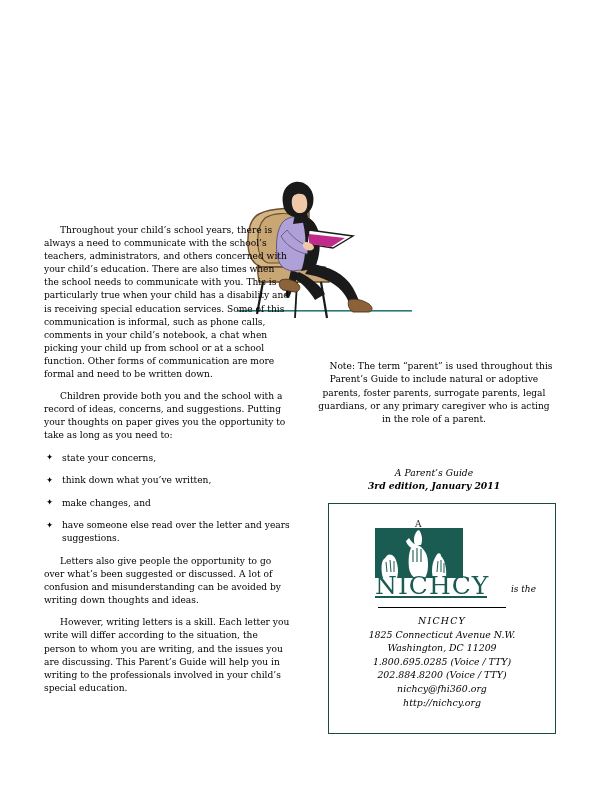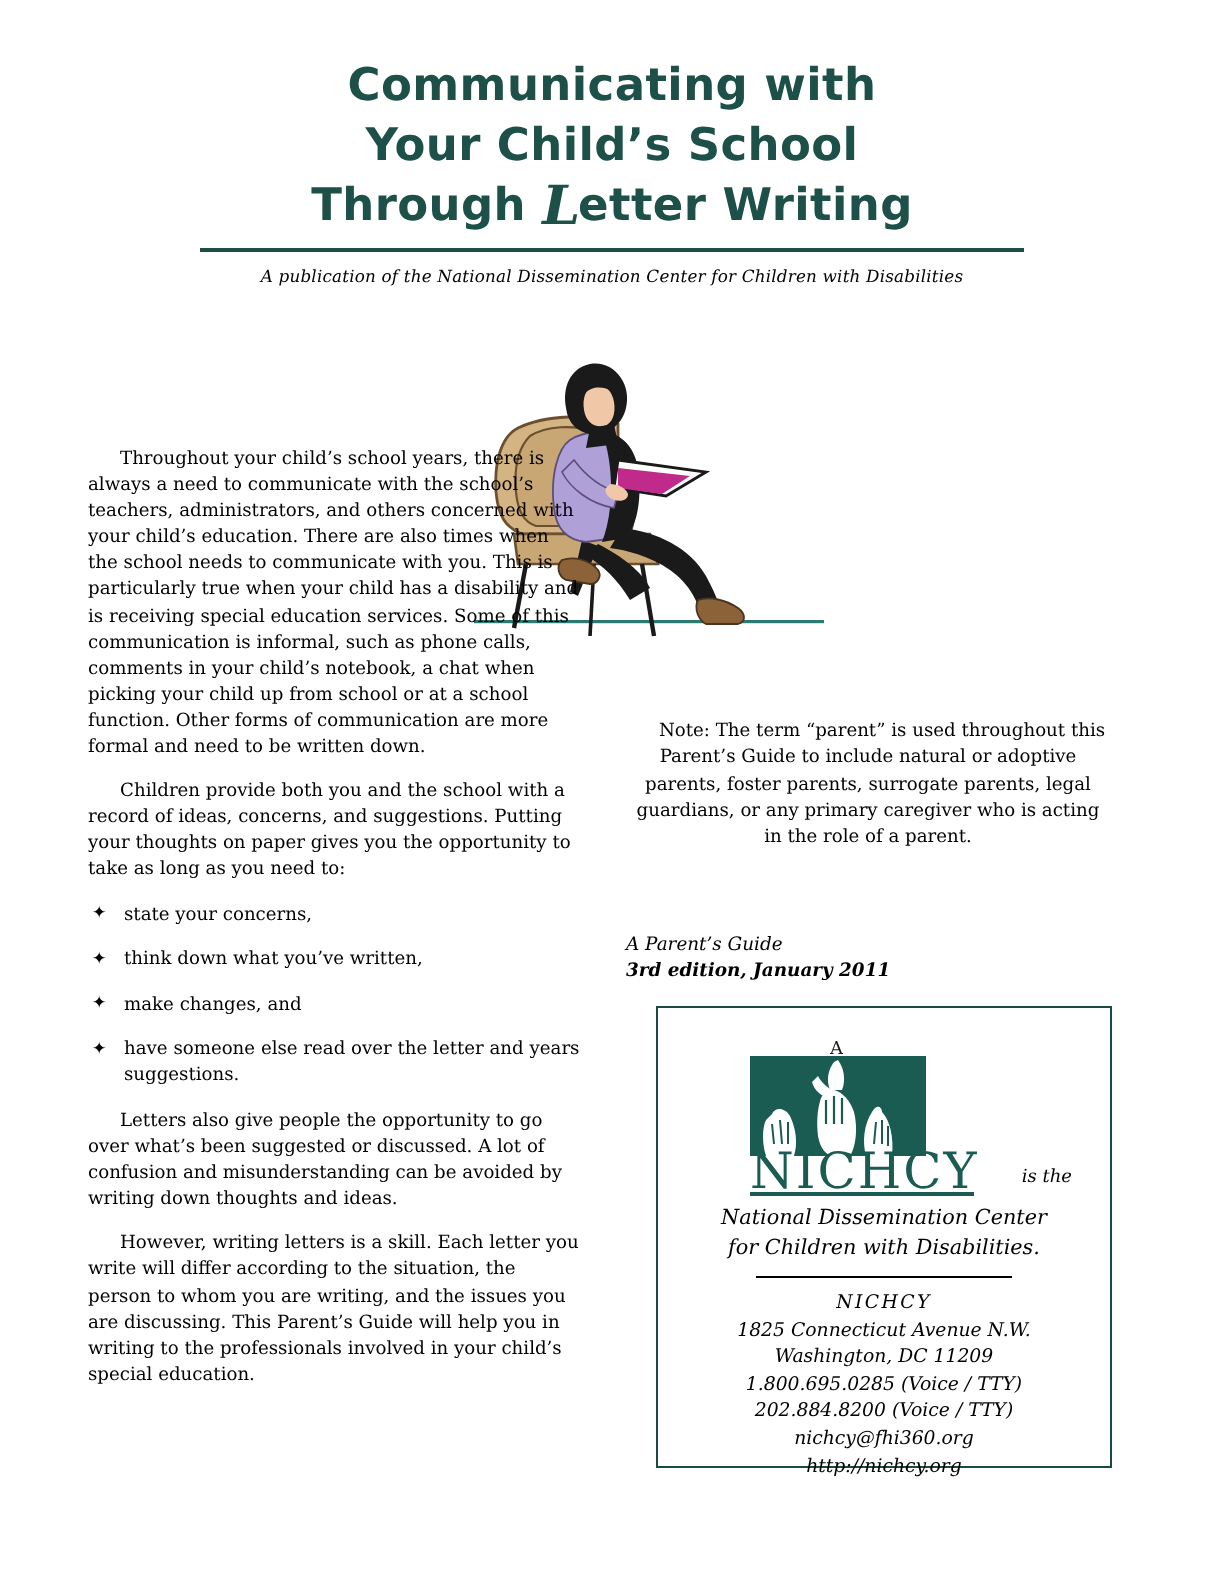--- a/index.html
+++ b/index.html
@@ -119,21 +119,21 @@
     line-height: 13.3px;
     text-indent: 14px;
     text-align: center;
   }
 
   .guide-line {
     position: absolute;
     left: 313px;
     top: 466px;
     width: 242px;
-    text-align: left;
+    text-align: center;
     font-family: "DejaVu Serif", serif;
     font-style: italic;
     font-size: 9.2px;
     line-height: 13px;
   }
   .guide-line .bold-ed {
     font-weight: bold;
   }
 
   .logo-box {
@@ -187,27 +187,20 @@
   }
   .contact .org {
     letter-spacing: 1.2px;
   }
 </style>
 </head>
 <body>
 
 <div class="page">
 
-  <div class="title-block">
-    <div class="title-line">Communicating with</div>
-    <div class="title-line">Your Child’s School</div>
-    <div class="title-line"><span>Through </span><span class="script-l">L</span><span>etter Writing</span></div>
-    <div class="title-rule"></div>
-    <div class="pub-line">A publication of the National Dissemination Center for Children with Disabilities</div>
-  </div>
 
   <div class="illustration">
     <svg width="175" height="155" viewBox="0 0 175 155" xmlns="http://www.w3.org/2000/svg">
 
       <rect x="0" y="142" width="175" height="1.6" fill="#2c7a72"></rect>
 
       <path d="M22 46 C14 50 10 62 11 78 C12 90 16 96 24 99 L72 99 L72 44 C60 38 34 40 22 46 Z" fill="#d4b483" stroke="#6b4f2f" stroke-width="1.4"></path>
       <path d="M28 50 C22 56 20 66 21 78 C22 88 25 93 31 95 L60 95 L60 48 C50 44 36 45 28 50 Z" fill="#c9a775" stroke="#6b4f2f" stroke-width="1.1"></path>
 
       <path d="M20 99 L88 99 L92 114 L22 114 Z" fill="#c9a775" stroke="#6b4f2f" stroke-width="1.3"></path>
@@ -301,24 +294,20 @@
 
           <path d="M88 40 C92 44 94 53 93 62 L80 62 C78 55 79 46 83 40 C85 36 88 37 88 40 Z" fill="#ffffff"></path>
           <path d="M85 45 L84 56 M88 44 L88 56 M91 47 L91 57" stroke="#1a5b52" stroke-width="1"></path>
 
           <text x="22" y="78" font-family="DejaVu Serif, serif" font-size="25" font-weight="normal" letter-spacing="1" fill="#1a5b52">NICHCY</text>
           <rect x="22" y="80" width="112" height="2.2" fill="#1a5b52"></rect>
         </svg>
         <span class="is-the">is the</span>
       </div>
 
-      <div class="tagline">
-        <div>National Dissemination Center</div>
-        <div>for Children with Disabilities.</div>
-      </div>
 
       <div class="logo-divider"></div>
 
       <div class="contact">
         <div class="org">NICHCY</div>
         <div>1825 Connecticut Avenue N.W.</div>
         <div>Washington, DC 11209</div>
         <div>1.800.695.0285 (Voice / TTY)</div>
         <div>202.884.8200 (Voice / TTY)</div>
         <div>nichcy@fhi360.org</div>

